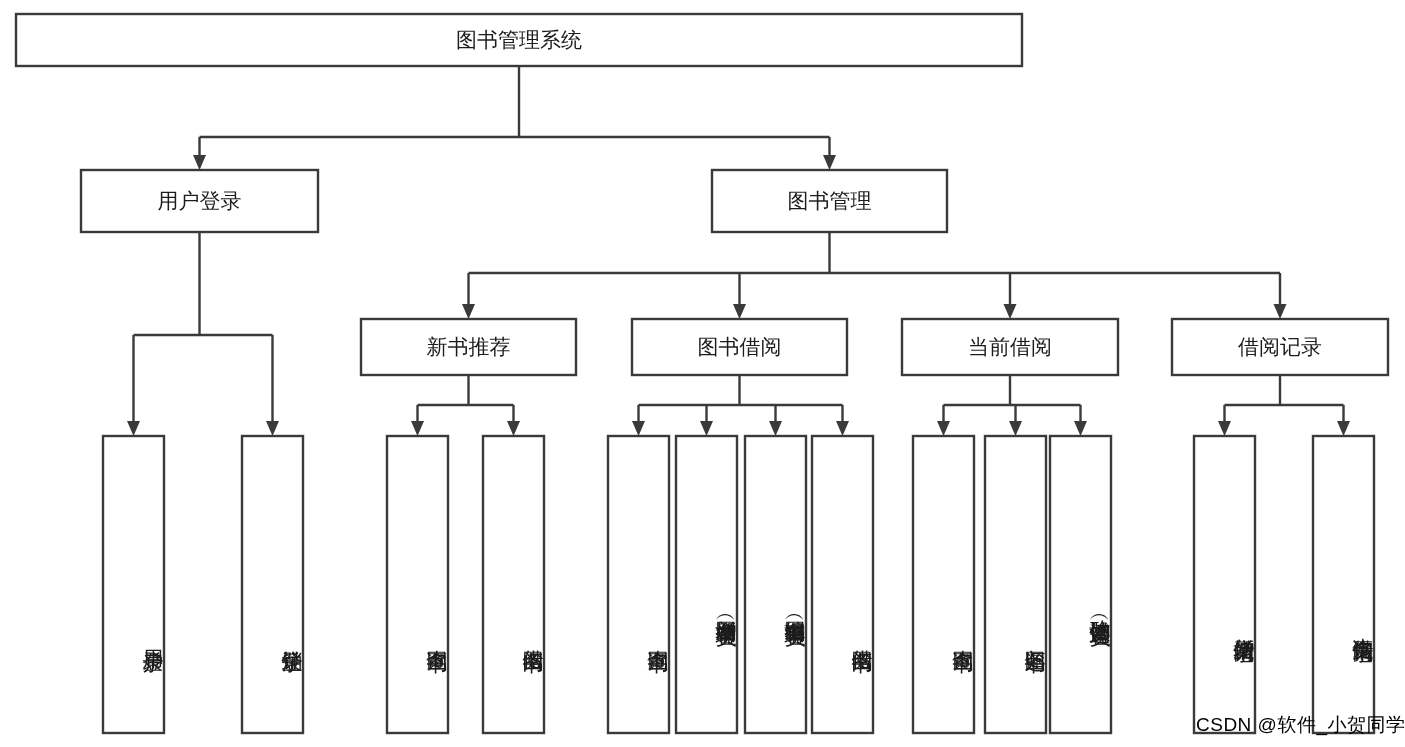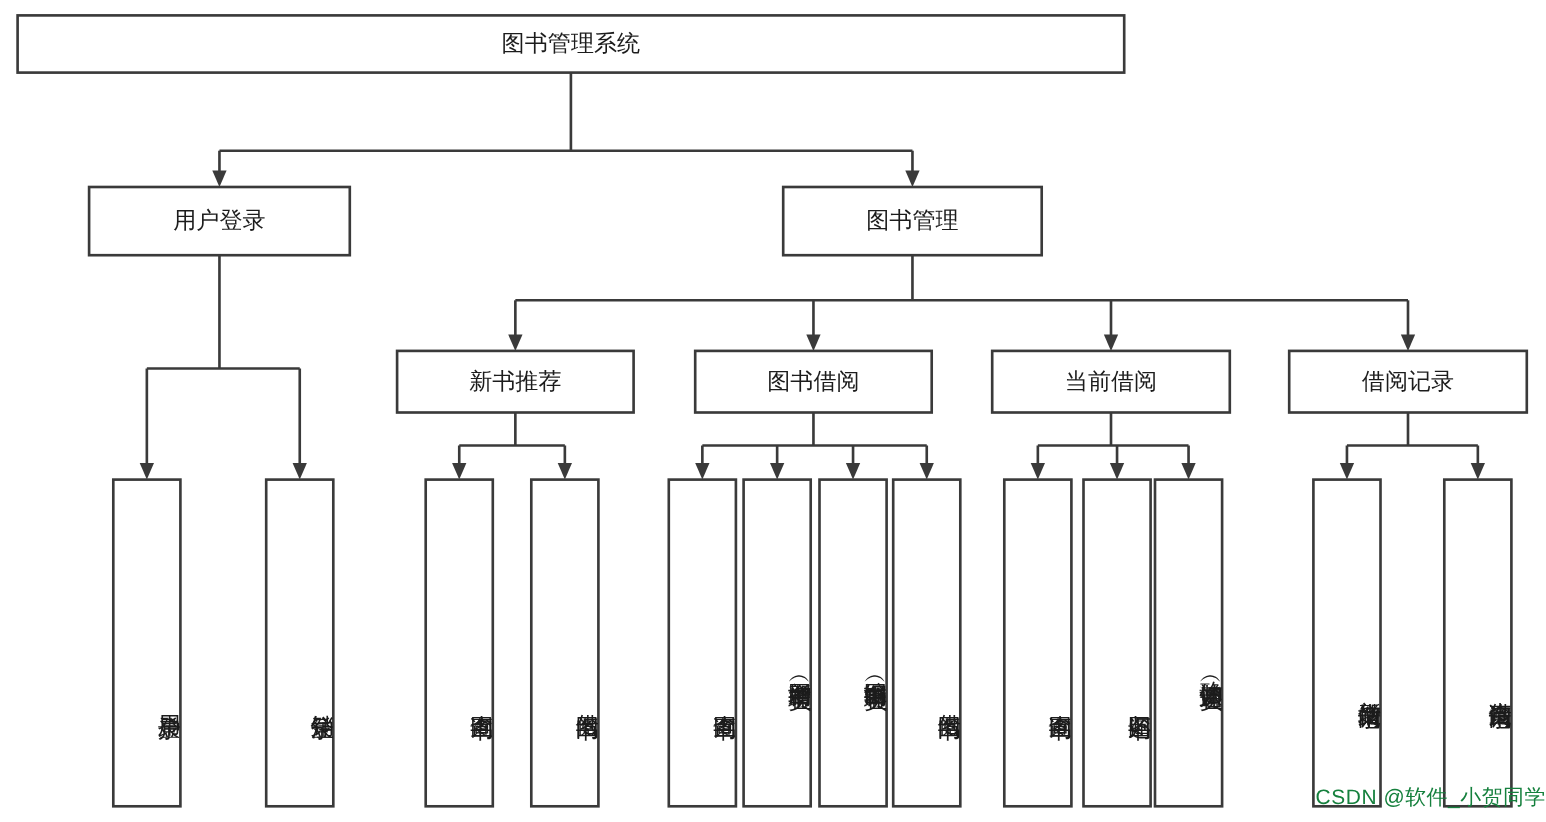--- a/index.html
+++ b/index.html
@@ -62,21 +62,21 @@
     display: flex;
     align-items: flex-start;
     justify-content: center;
     white-space: nowrap;
     pointer-events: none;
   }
   .watermark {
     position: absolute;
     font-family: "Liberation Sans", "DejaVu Sans", sans-serif;
     font-size: 19px;
-    color: #15803d;
+    color: #000000;
     white-space: nowrap;
     letter-spacing: 0.5px;
   }
 </style>
 </head>
 <body>
 
 <div id="diagram-root">
 
   <svg class="diagram-canvas" viewBox="0 0 1405 747">

